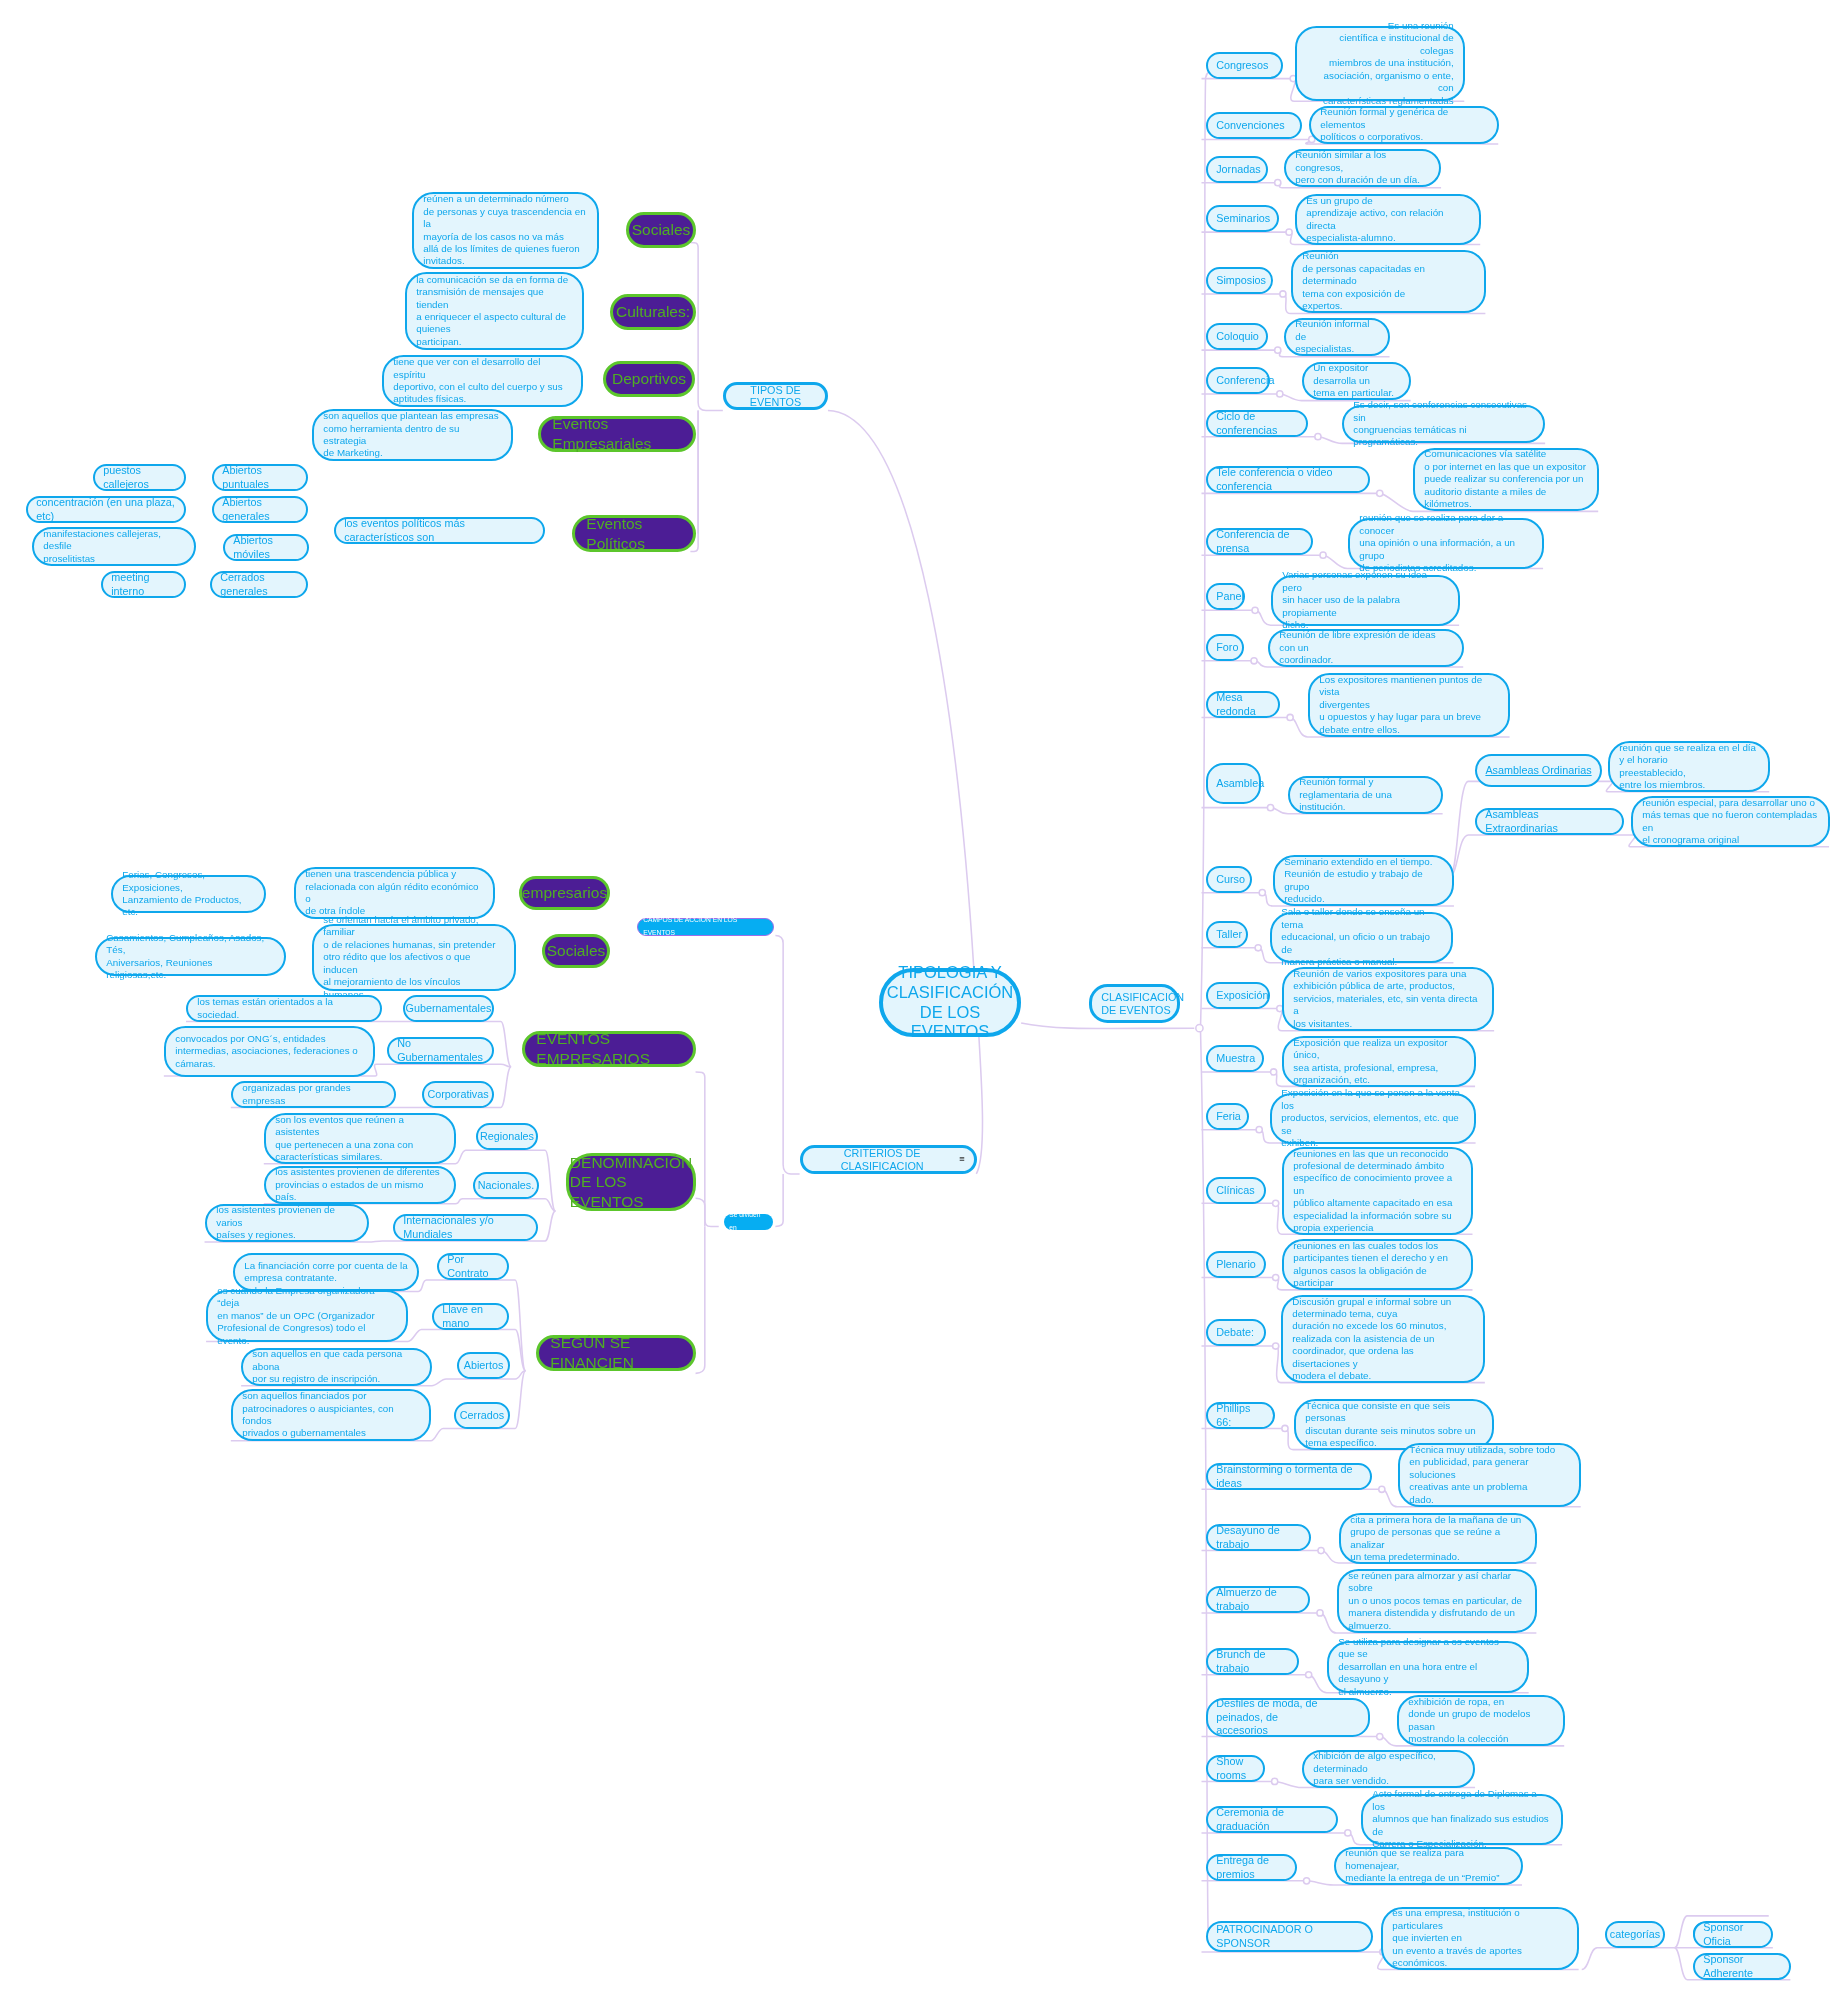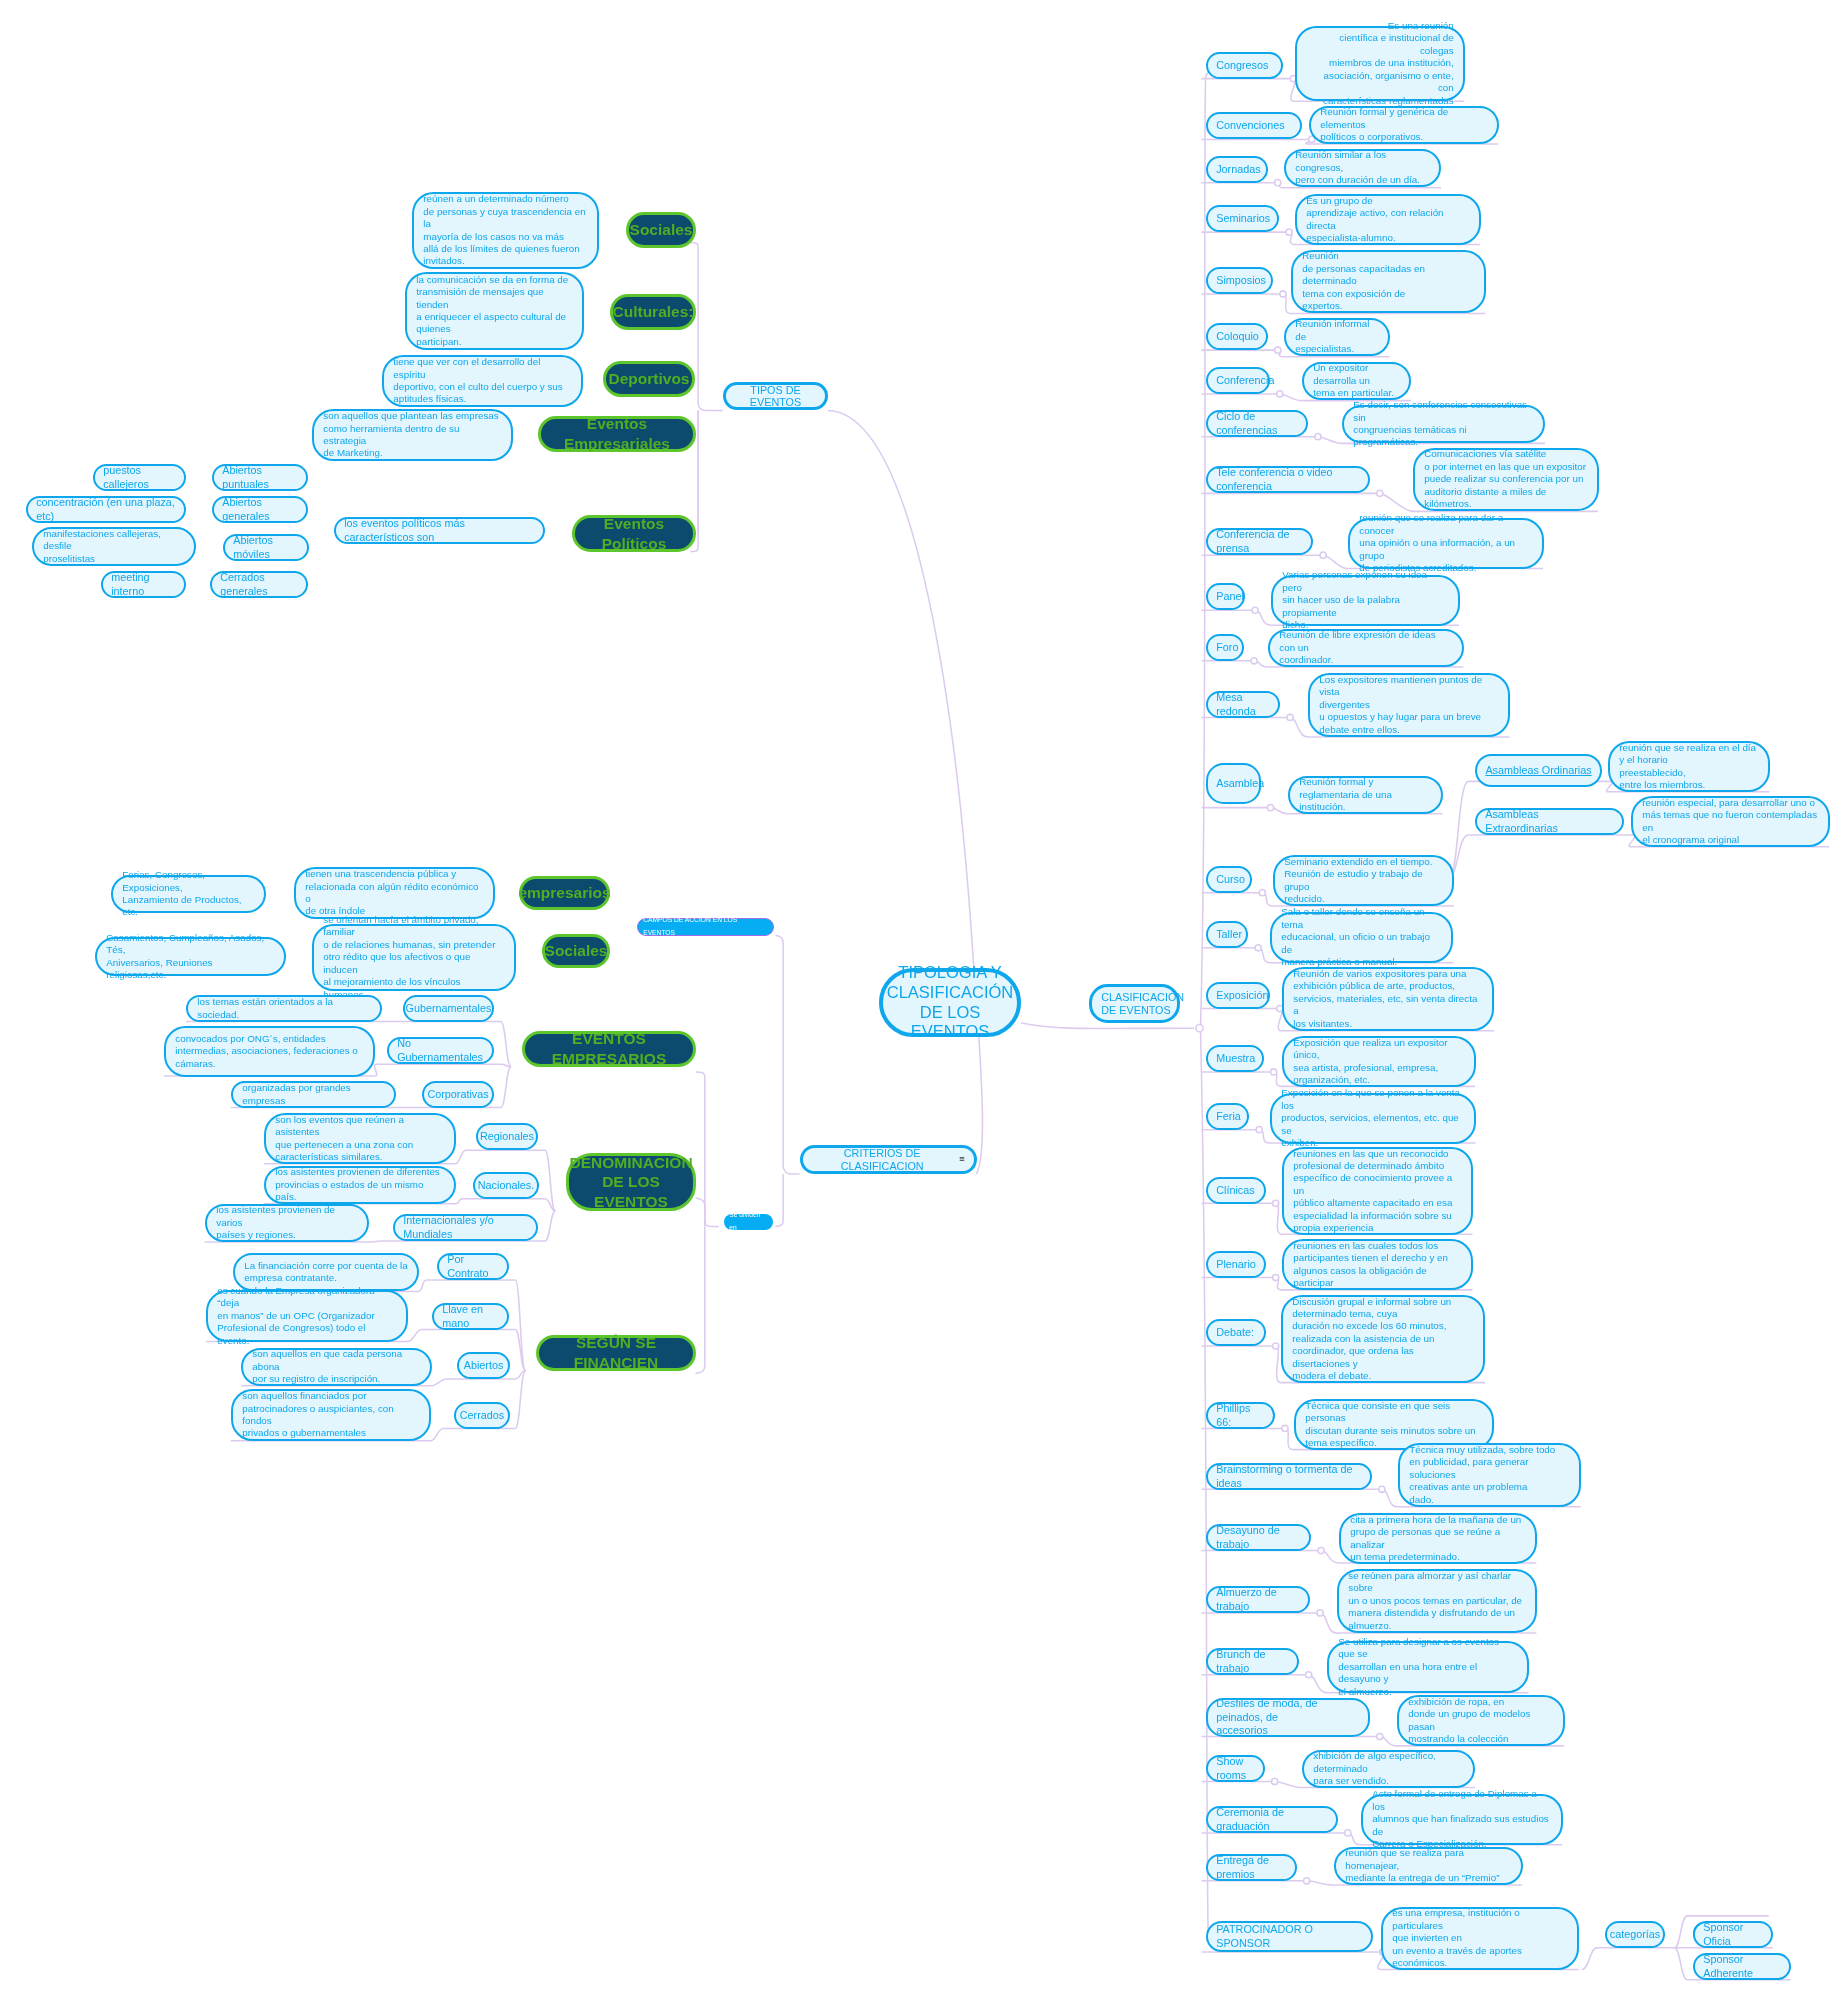--- a/index.html
+++ b/index.html
@@ -1,21 +1,21 @@
 <!DOCTYPE html>
 <html style="font-size:8.2px"><head>
 <meta charset="utf-8">
 <style>
   html,body{margin:0;padding:0;background:#ffffff;}
   body{width:1845px;height:1995px;position:relative;overflow:hidden;font-family:"Liberation Sans","DejaVu Sans",sans-serif;}
   #lines{position:absolute;left:0;top:0;width:1845px;height:1995px;pointer-events:none;}
   .n{position:absolute;box-sizing:border-box;background:#e3f5fd;border:2.6px solid #0ea7ec;border-radius:21.6px;color:#0ea7ec;font-size:9.8px;line-height:12.4px;padding:5.2px 9.3px;white-space:pre-line;display:flex;align-items:center;}
   .n span{display:block;}
   .lbl{font-size:10.8px;line-height:13.4px;border-radius:17.5px;padding:4.1px 8.2px;justify-content:center;}
-  .green{background:#0c4a6e;border:3.6px solid #5cc62c;color:#4fae22;font-size:15.5px;line-height:19.6px;border-radius:26px;justify-content:center;text-align:center;padding:4.1px 11.3px;font-weight:bold;}
+  .green{background:#4c1d95;border:3.6px solid #5cc62c;color:#4fae22;font-size:15.5px;line-height:19.6px;border-radius:26px;justify-content:center;padding:4.1px 11.3px;}
   .main{border-width:3.6px;font-size:10.8px;border-radius:18.6px;justify-content:center;text-align:center;}
   .root{border-width:4.1px;font-size:16.5px;line-height:19.6px;border-radius:36px;justify-content:center;text-align:center;}
   .pill{background:#06adf2;color:#ffffff;border:1.5px solid #9c6ee8;font-size:6.7px;border-radius:15.5px;justify-content:center;padding:2.1px 5.2px;}
   .pill2{background:#06adf2;color:#ffffff;border:none;font-size:6.7px;border-radius:15.5px;justify-content:center;padding:2.1px 5.2px;}
   .note-icon{margin-left:7.2px;color:#333;font-size:9.3px;}
 </style>
 </head>
 <body>
 
 <svg id="lines" xmlns="http://www.w3.org/2000/svg" viewBox="0 0 3581 3871" width="1845" height="1995">

